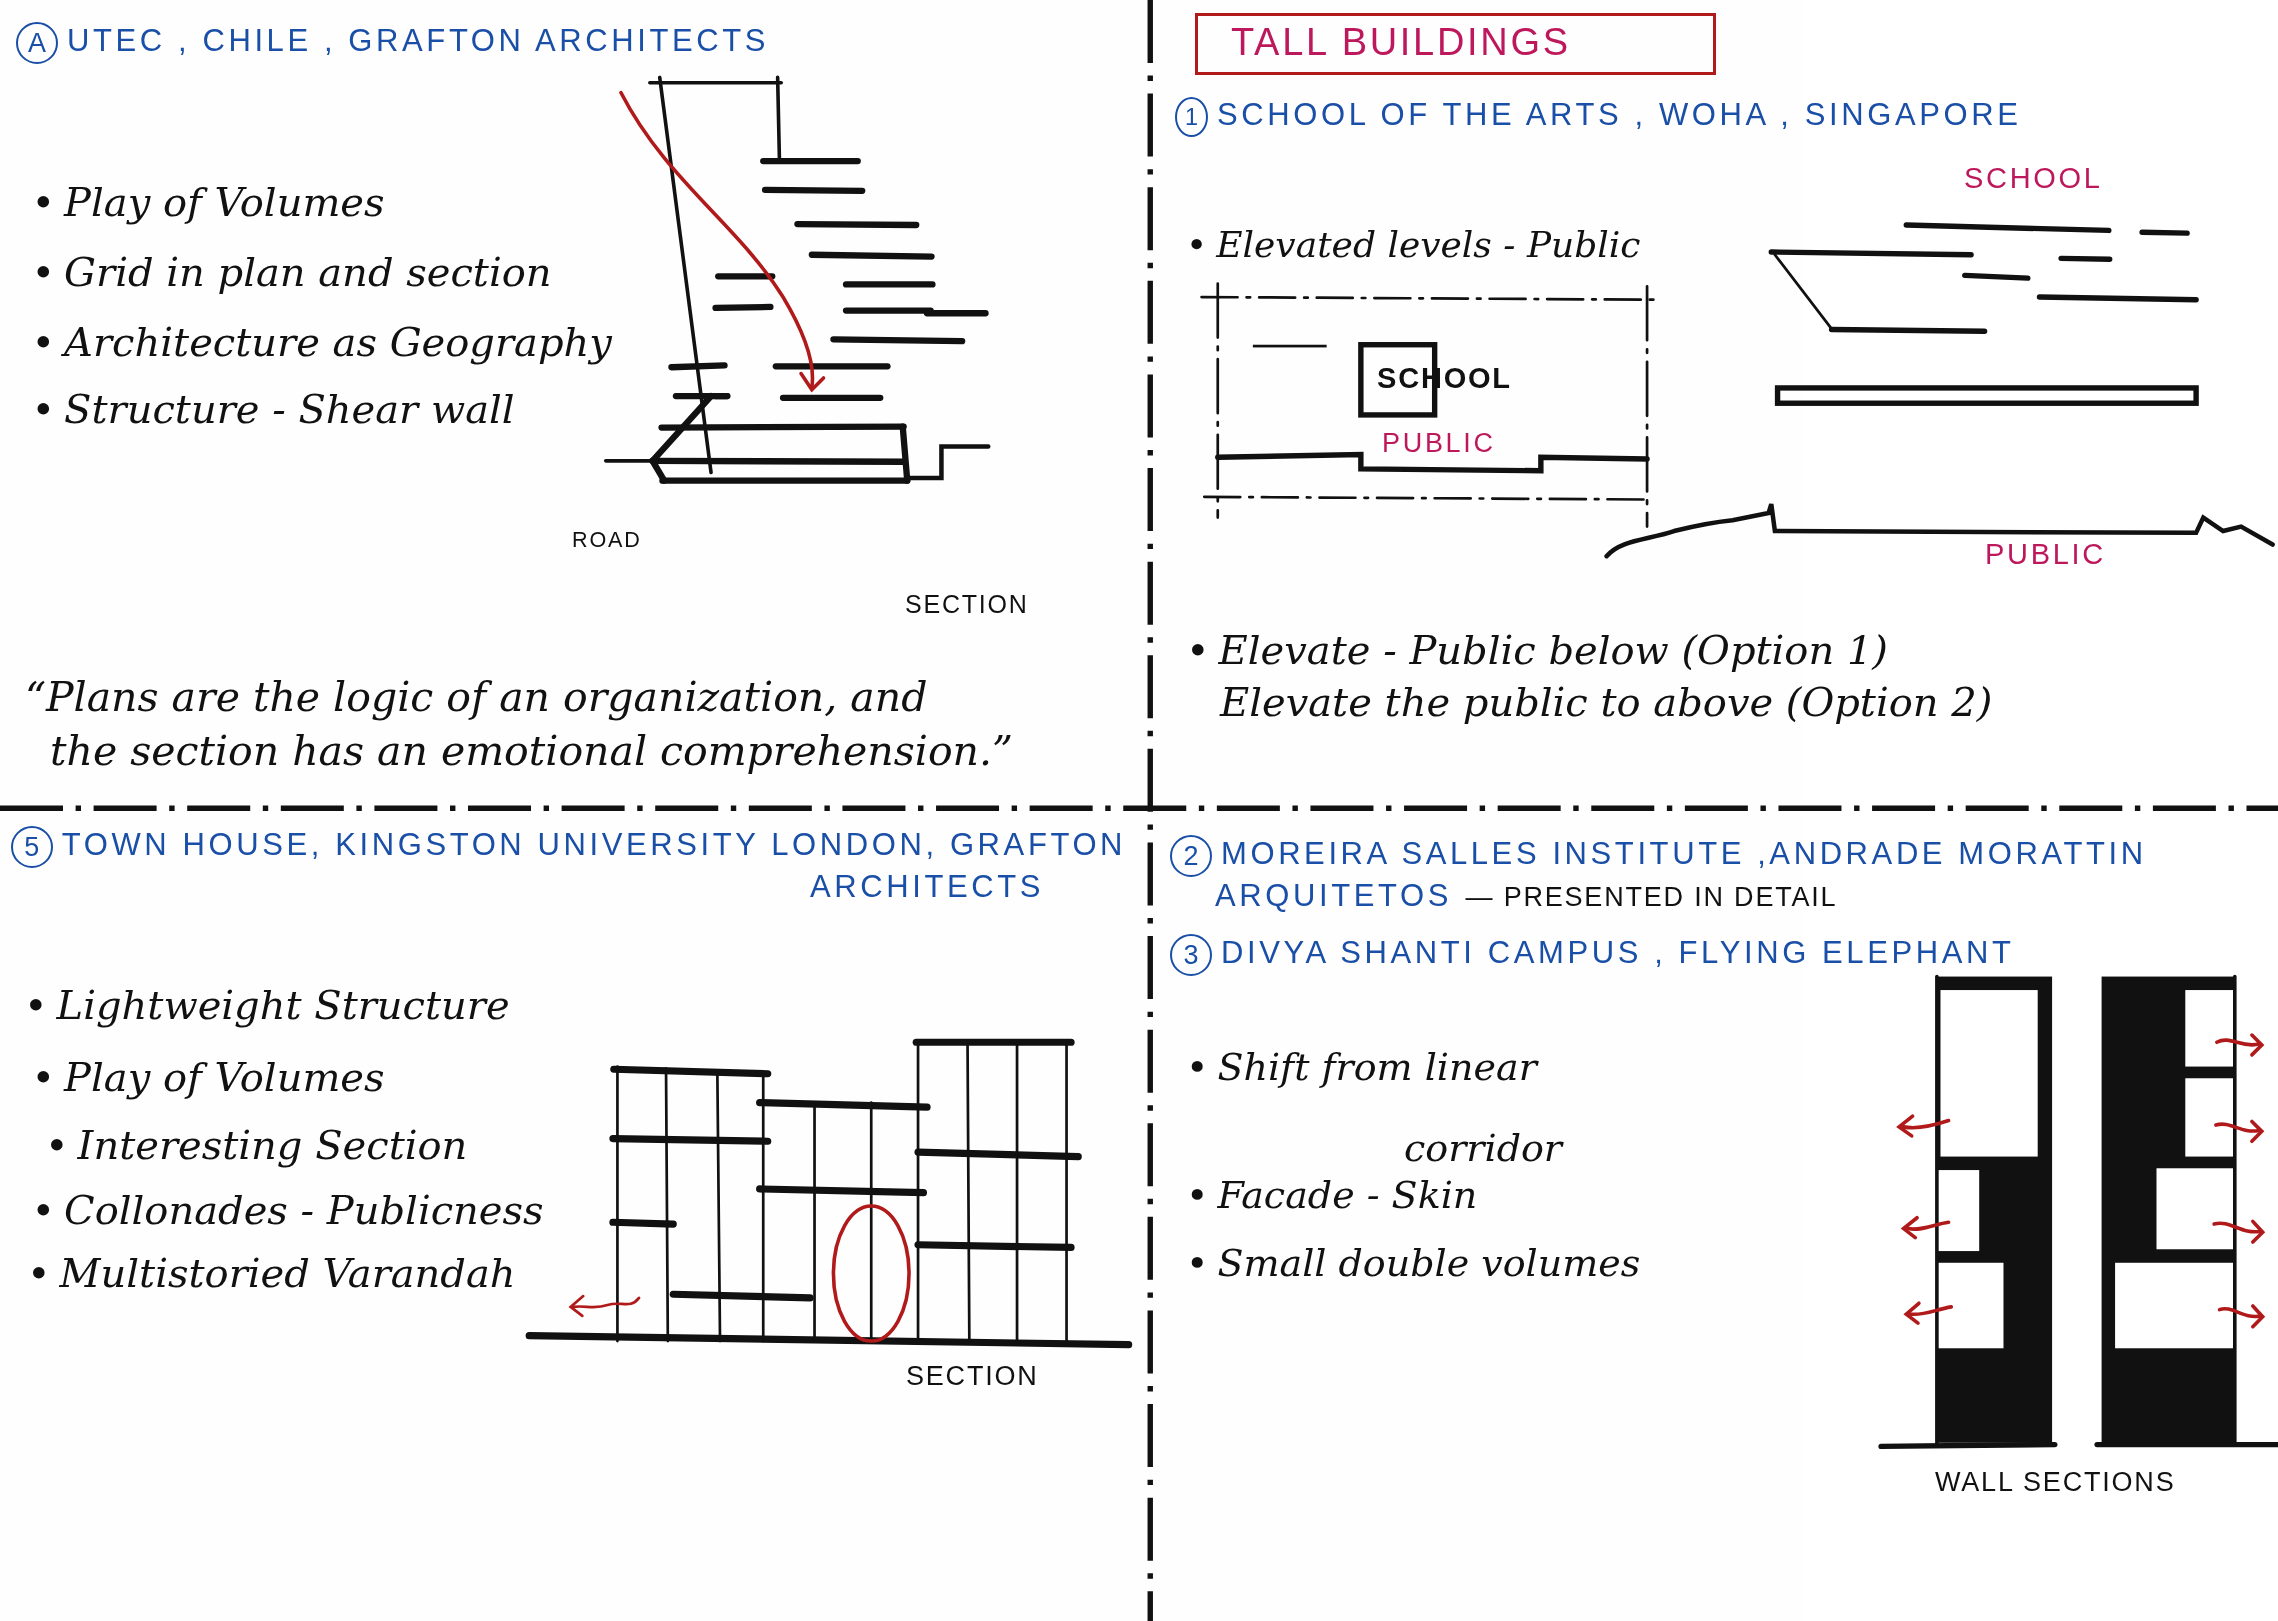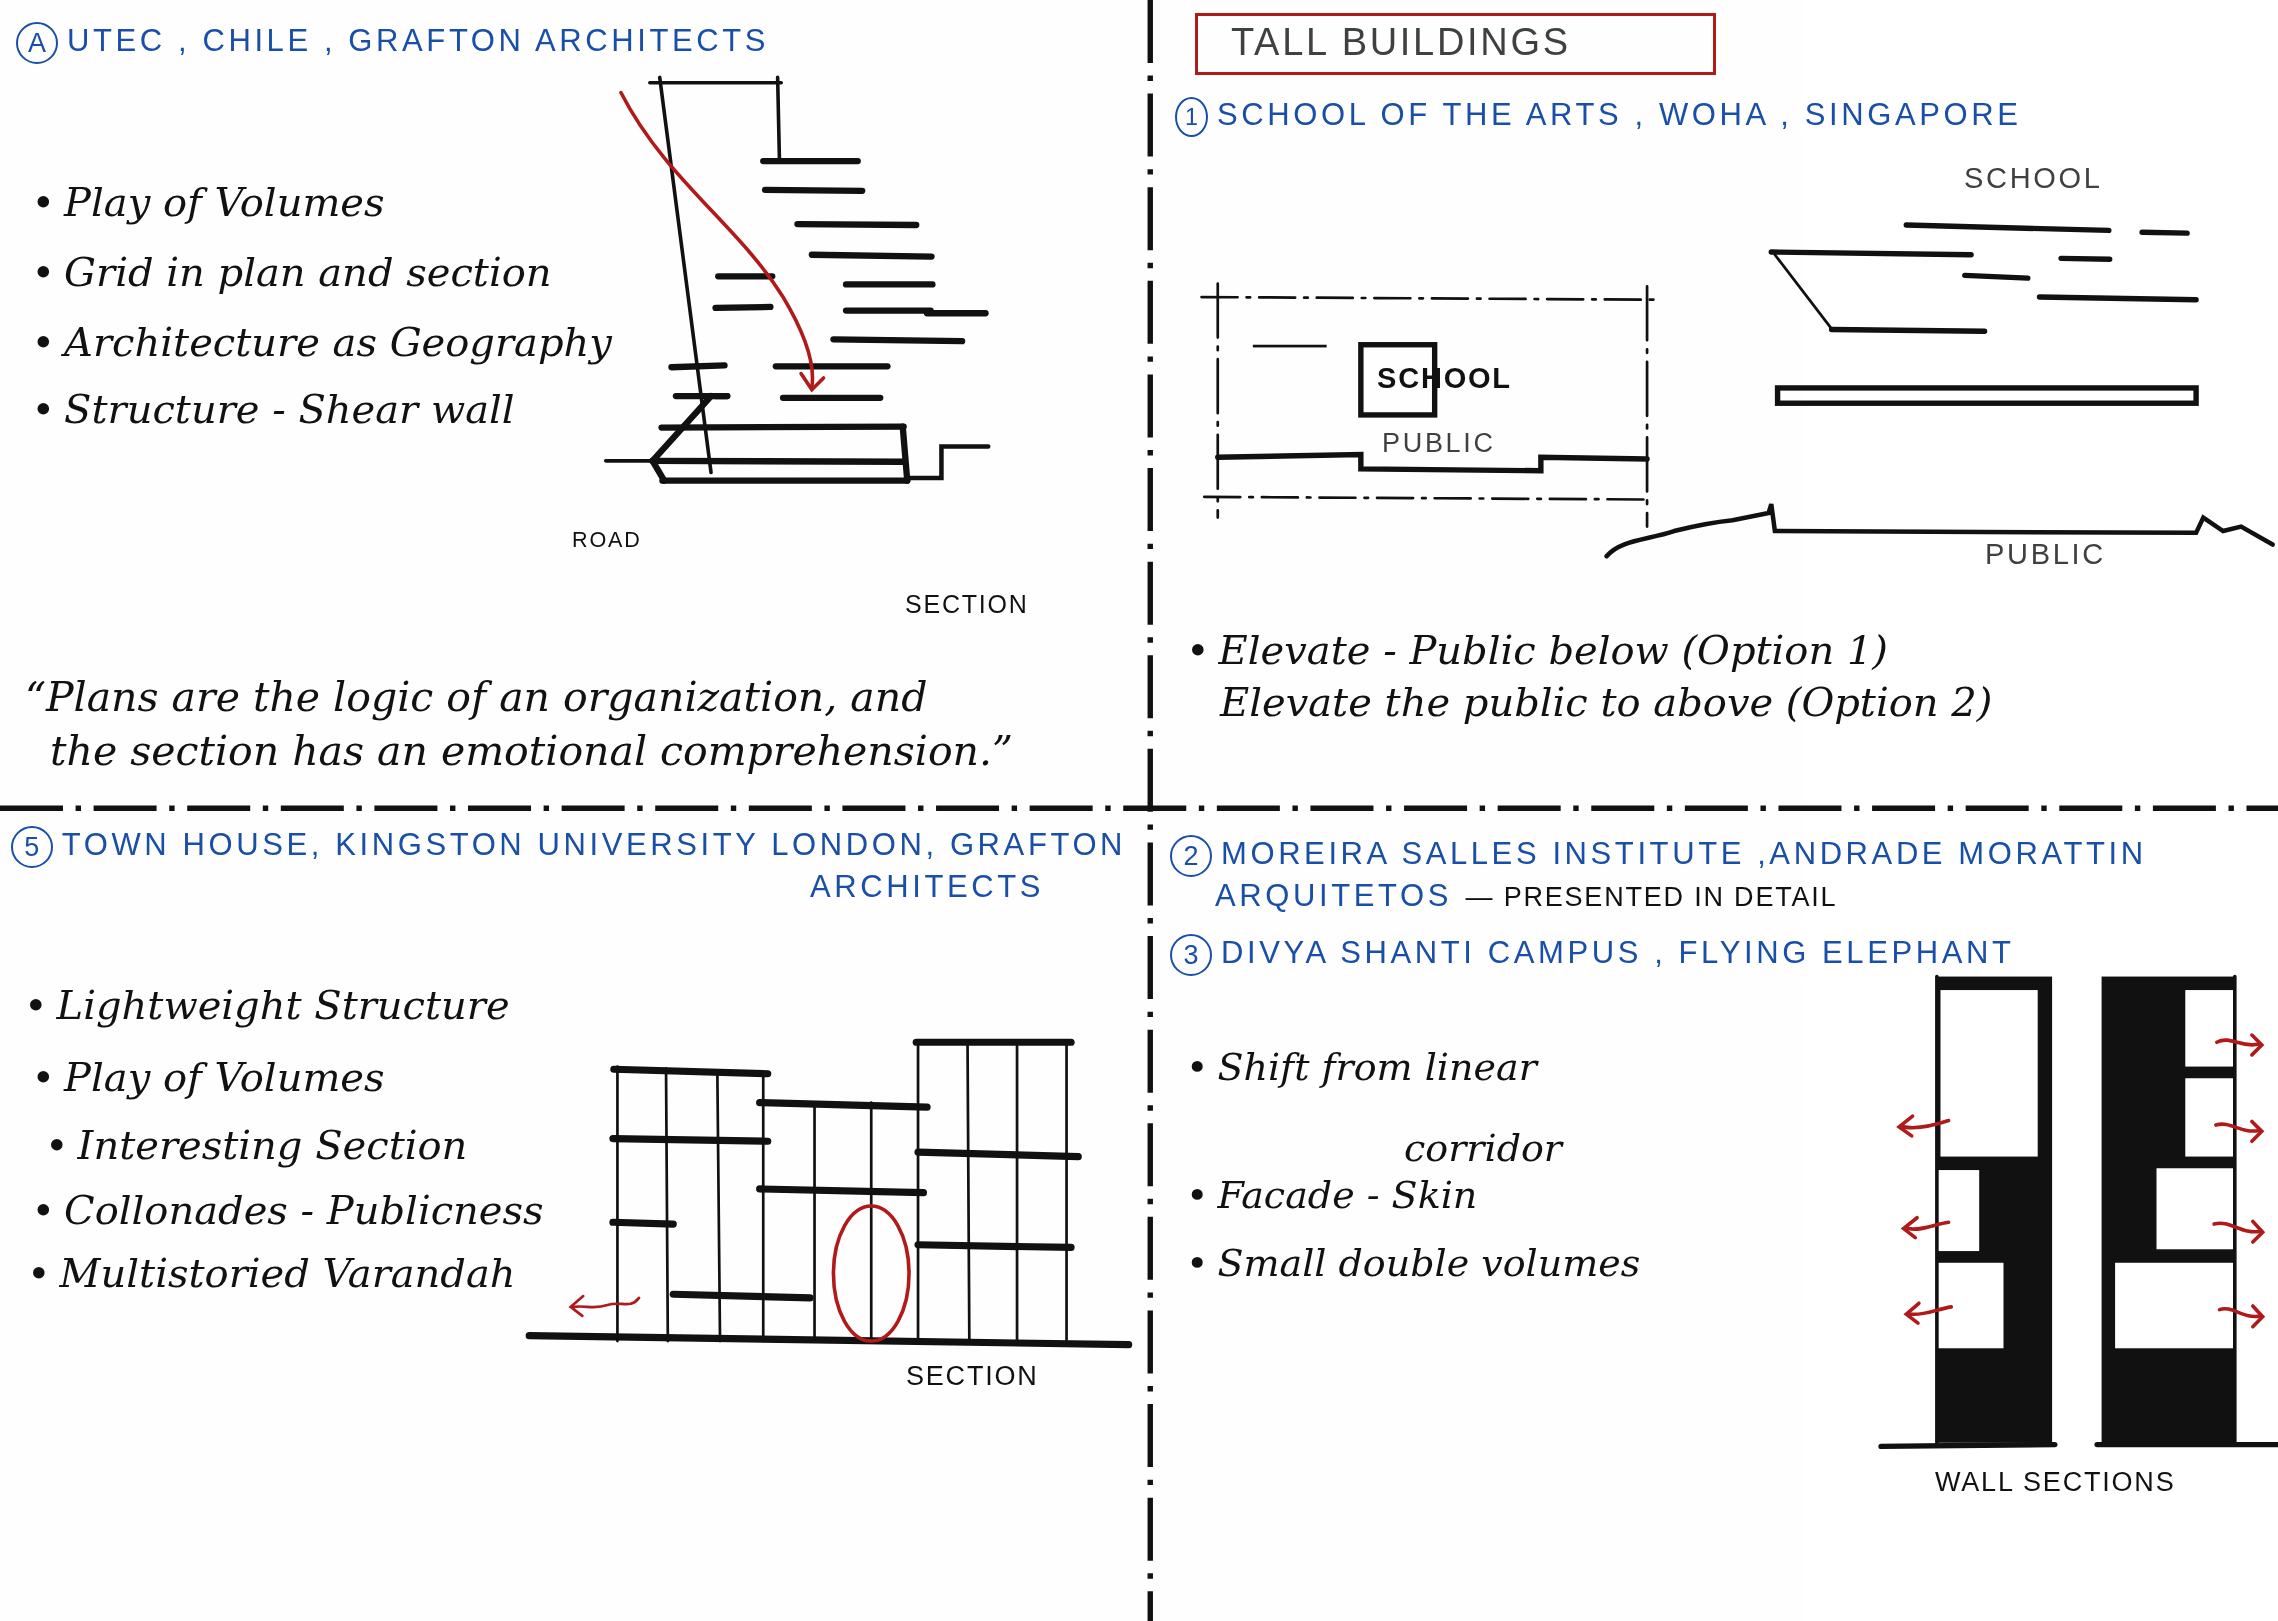--- a/index.html
+++ b/index.html
@@ -1,20 +1,20 @@
 <!DOCTYPE html>
 <html style="font-size:14.4px"><head>
 <meta charset="utf-8">
 <style>
   html, body { margin:0; padding:0; background:#ffffff; }
   body { width:2278px; height:1621px; position:relative; overflow:hidden; font-family:"DejaVu Sans", sans-serif; }
   .page { position:absolute; left:0; top:0; width:1802px; height:1621px; background:#fefefe; }
   .txt { position:absolute; white-space:nowrap; line-height:1; }
   .blue { color:#1a4fa8; font-family:"Liberation Sans", sans-serif; letter-spacing:3.6px; font-size:31px; }
-  .red { color:#404040; font-family:"Liberation Sans", sans-serif; letter-spacing:2.7px; }
+  .red { color:#be185d; font-family:"Liberation Sans", sans-serif; letter-spacing:2.7px; }
   .black-caps { color:#111; font-family:"Liberation Sans", sans-serif; letter-spacing:1.8px; }
   .hand { color:#111; font-family:"DejaVu Serif", serif; font-style:italic; font-size:40px;margin-top:29px; }
   .bullet::before { content:"•"; margin-right:9px; font-style:normal; }
   .circle-num { display:inline-block; width:38px; height:38px; border:2.7px solid #1a4fa8; border-radius:50%; text-align:center; line-height:38px; font-size:27px; margin-right:9px; letter-spacing:0; vertical-align:middle; }
   .title-box { position:absolute; border:3.6px solid #b11a1a; }
   svg { position:absolute; left:0; top:0; }
 </style>
 </head>
 <body>
 
@@ -178,20 +178,21 @@
   <div class="txt hand" style="left:25px;top:648px;font-size:41px;">“Plans are the logic of an organization, and</div>
   <div class="txt hand" style="left:50px;top:702px;font-size:41px;">the section has an emotional comprehension.”</div>
 
   <div class="title-box" style="left:1195px;top:12.6px;width:515px;height:56px;"></div>
   <div class="txt red" style="left:1231px;top:23.4px;font-size:38px;">TALL BUILDINGS</div>
 
   <div class="txt blue" style="left:1175px;top:97px;">
     <span class="circle-num" style="width:29px;height:36px;line-height:36px;font-size:23.4px;">1</span><span>SCHOOL OF THE ARTS , WOHA , SINGAPORE</span>
   </div>
 
+  <div class="txt hand bullet" style="left:1186px;top:198px;font-size:36px;">Elevated levels - Public</div>
 
   <div class="txt red" style="left:1964px;top:164px;font-size:29px;">SCHOOL</div>
   <div class="txt black-caps" style="left:1377px;top:364px;font-size:29px;font-weight:bold;">SCHOOL</div>
   <div class="txt red" style="left:1382px;top:430px;font-size:27px;">PUBLIC</div>
   <div class="txt red" style="left:1985px;top:540px;font-size:29px;">PUBLIC</div>
 
   <div class="txt hand bullet" style="left:1186px;top:601px;font-size:40px;">Elevate - Public below (Option 1)</div>
   <div class="txt hand" style="left:1220px;top:653px;font-size:40px;text-align:center;">Elevate the public to above (Option 2)</div>
 
   <div class="txt blue" style="left:10.8px;top:826px;">

